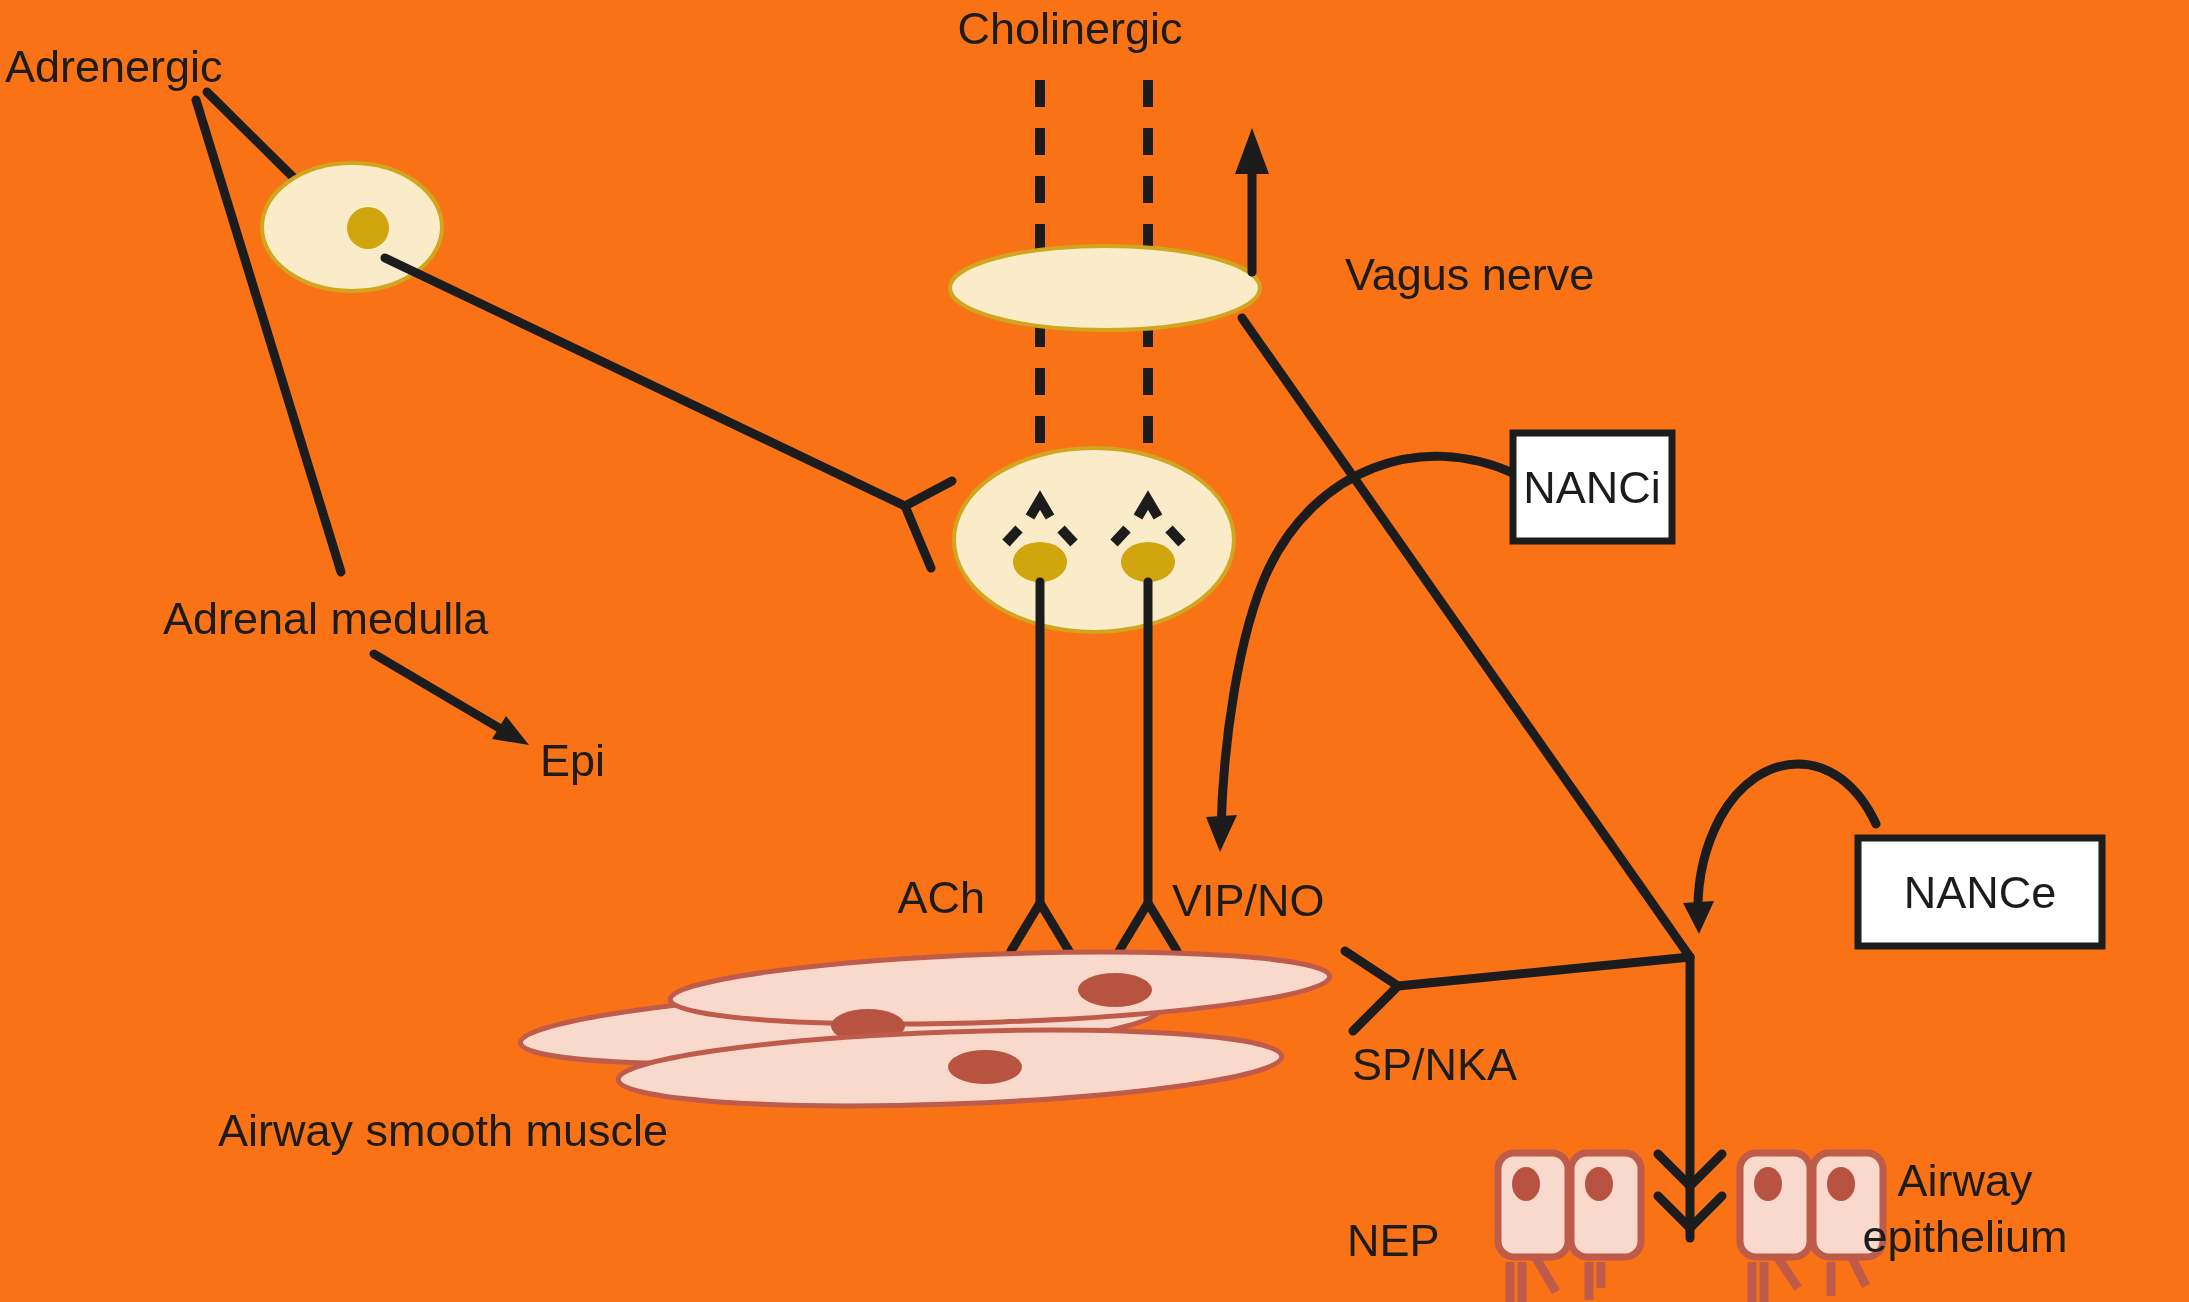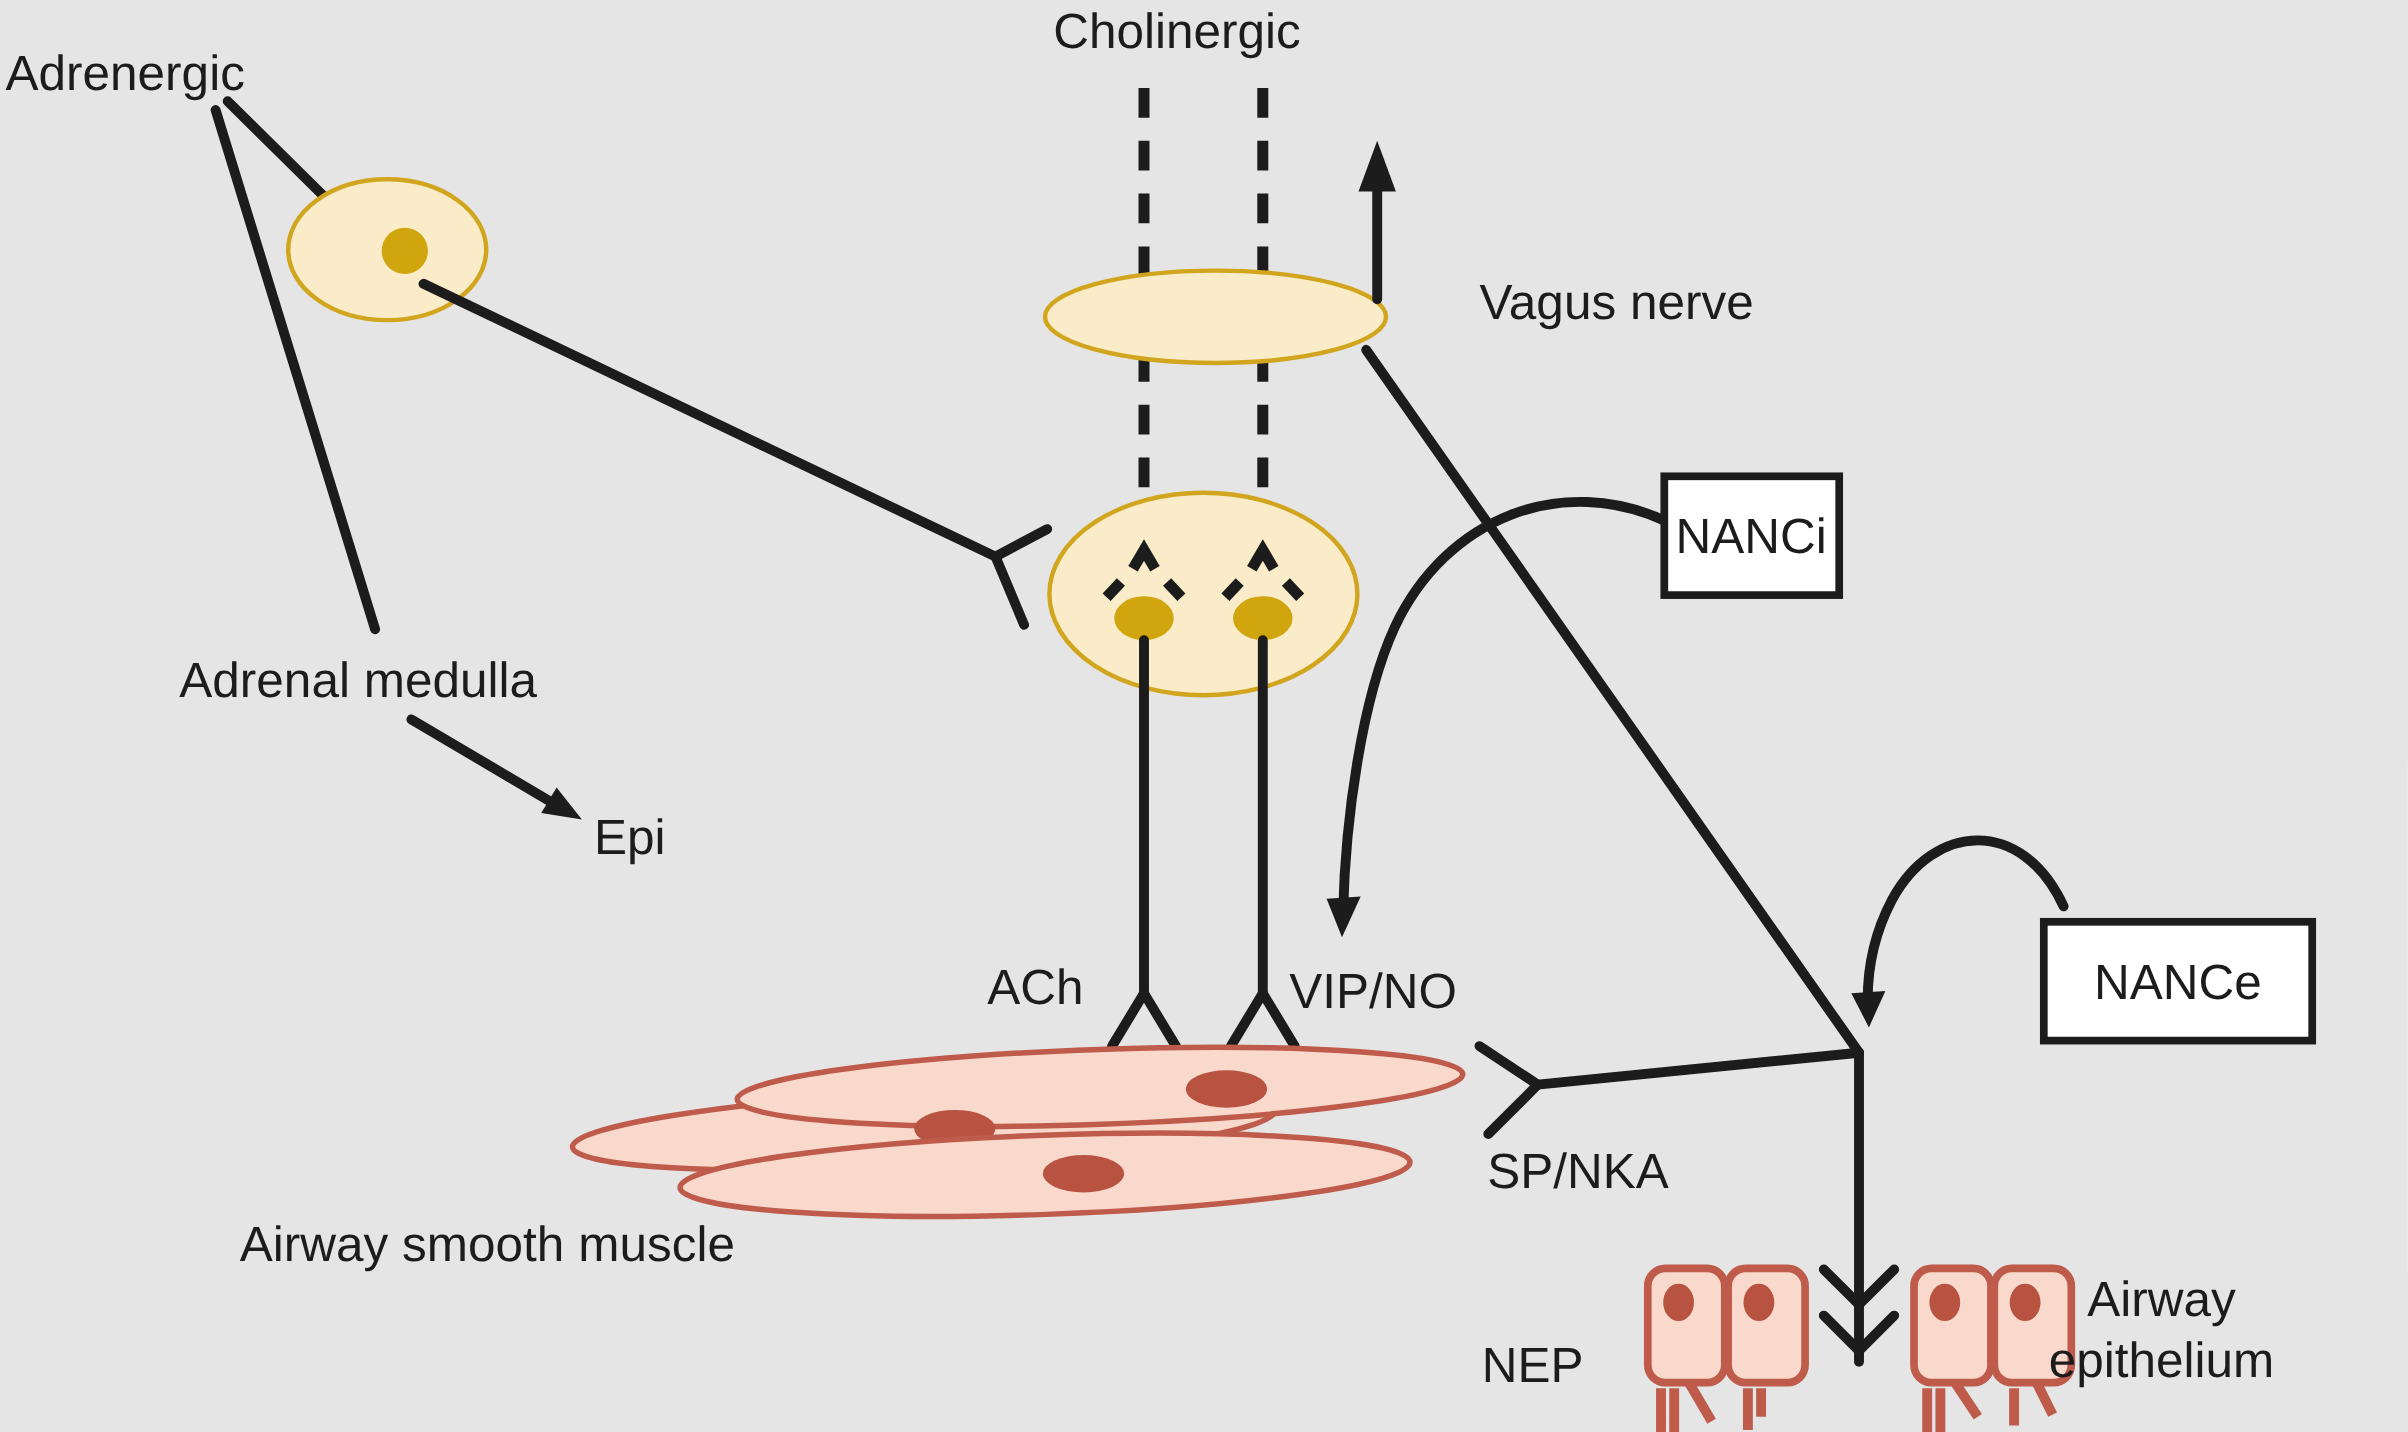--- a/index.html
+++ b/index.html
@@ -1,16 +1,16 @@
 <!DOCTYPE html>
 <html><head>
 <meta charset="utf-8">
 <style>
   html,body{margin:0;padding:0;background:#ffffff;}
-  .stage{position:relative;width:2189px;height:1302px;background:#e5e5e5;overflow:hidden;}
+  .stage{position:relative;width:2189px;height:1302px;background:#f97316;overflow:hidden;}
   svg{position:absolute;left:0;top:0;}
   svg text{
     font-family:"Liberation Sans","DejaVu Sans",sans-serif;
     font-size:45px;
     fill:#1c1c1c;
   }
   .blk{stroke:#1c1c1c;stroke-width:9;fill:none;stroke-linecap:round;stroke-linejoin:round;}
   .dashed{stroke:#1c1c1c;stroke-width:10;fill:none;stroke-dasharray:27 21;stroke-linecap:butt;}
   .dashseg{stroke:#1c1c1c;stroke-width:10;fill:none;stroke-linecap:butt;}
   .head{fill:#1c1c1c;stroke:none;}

